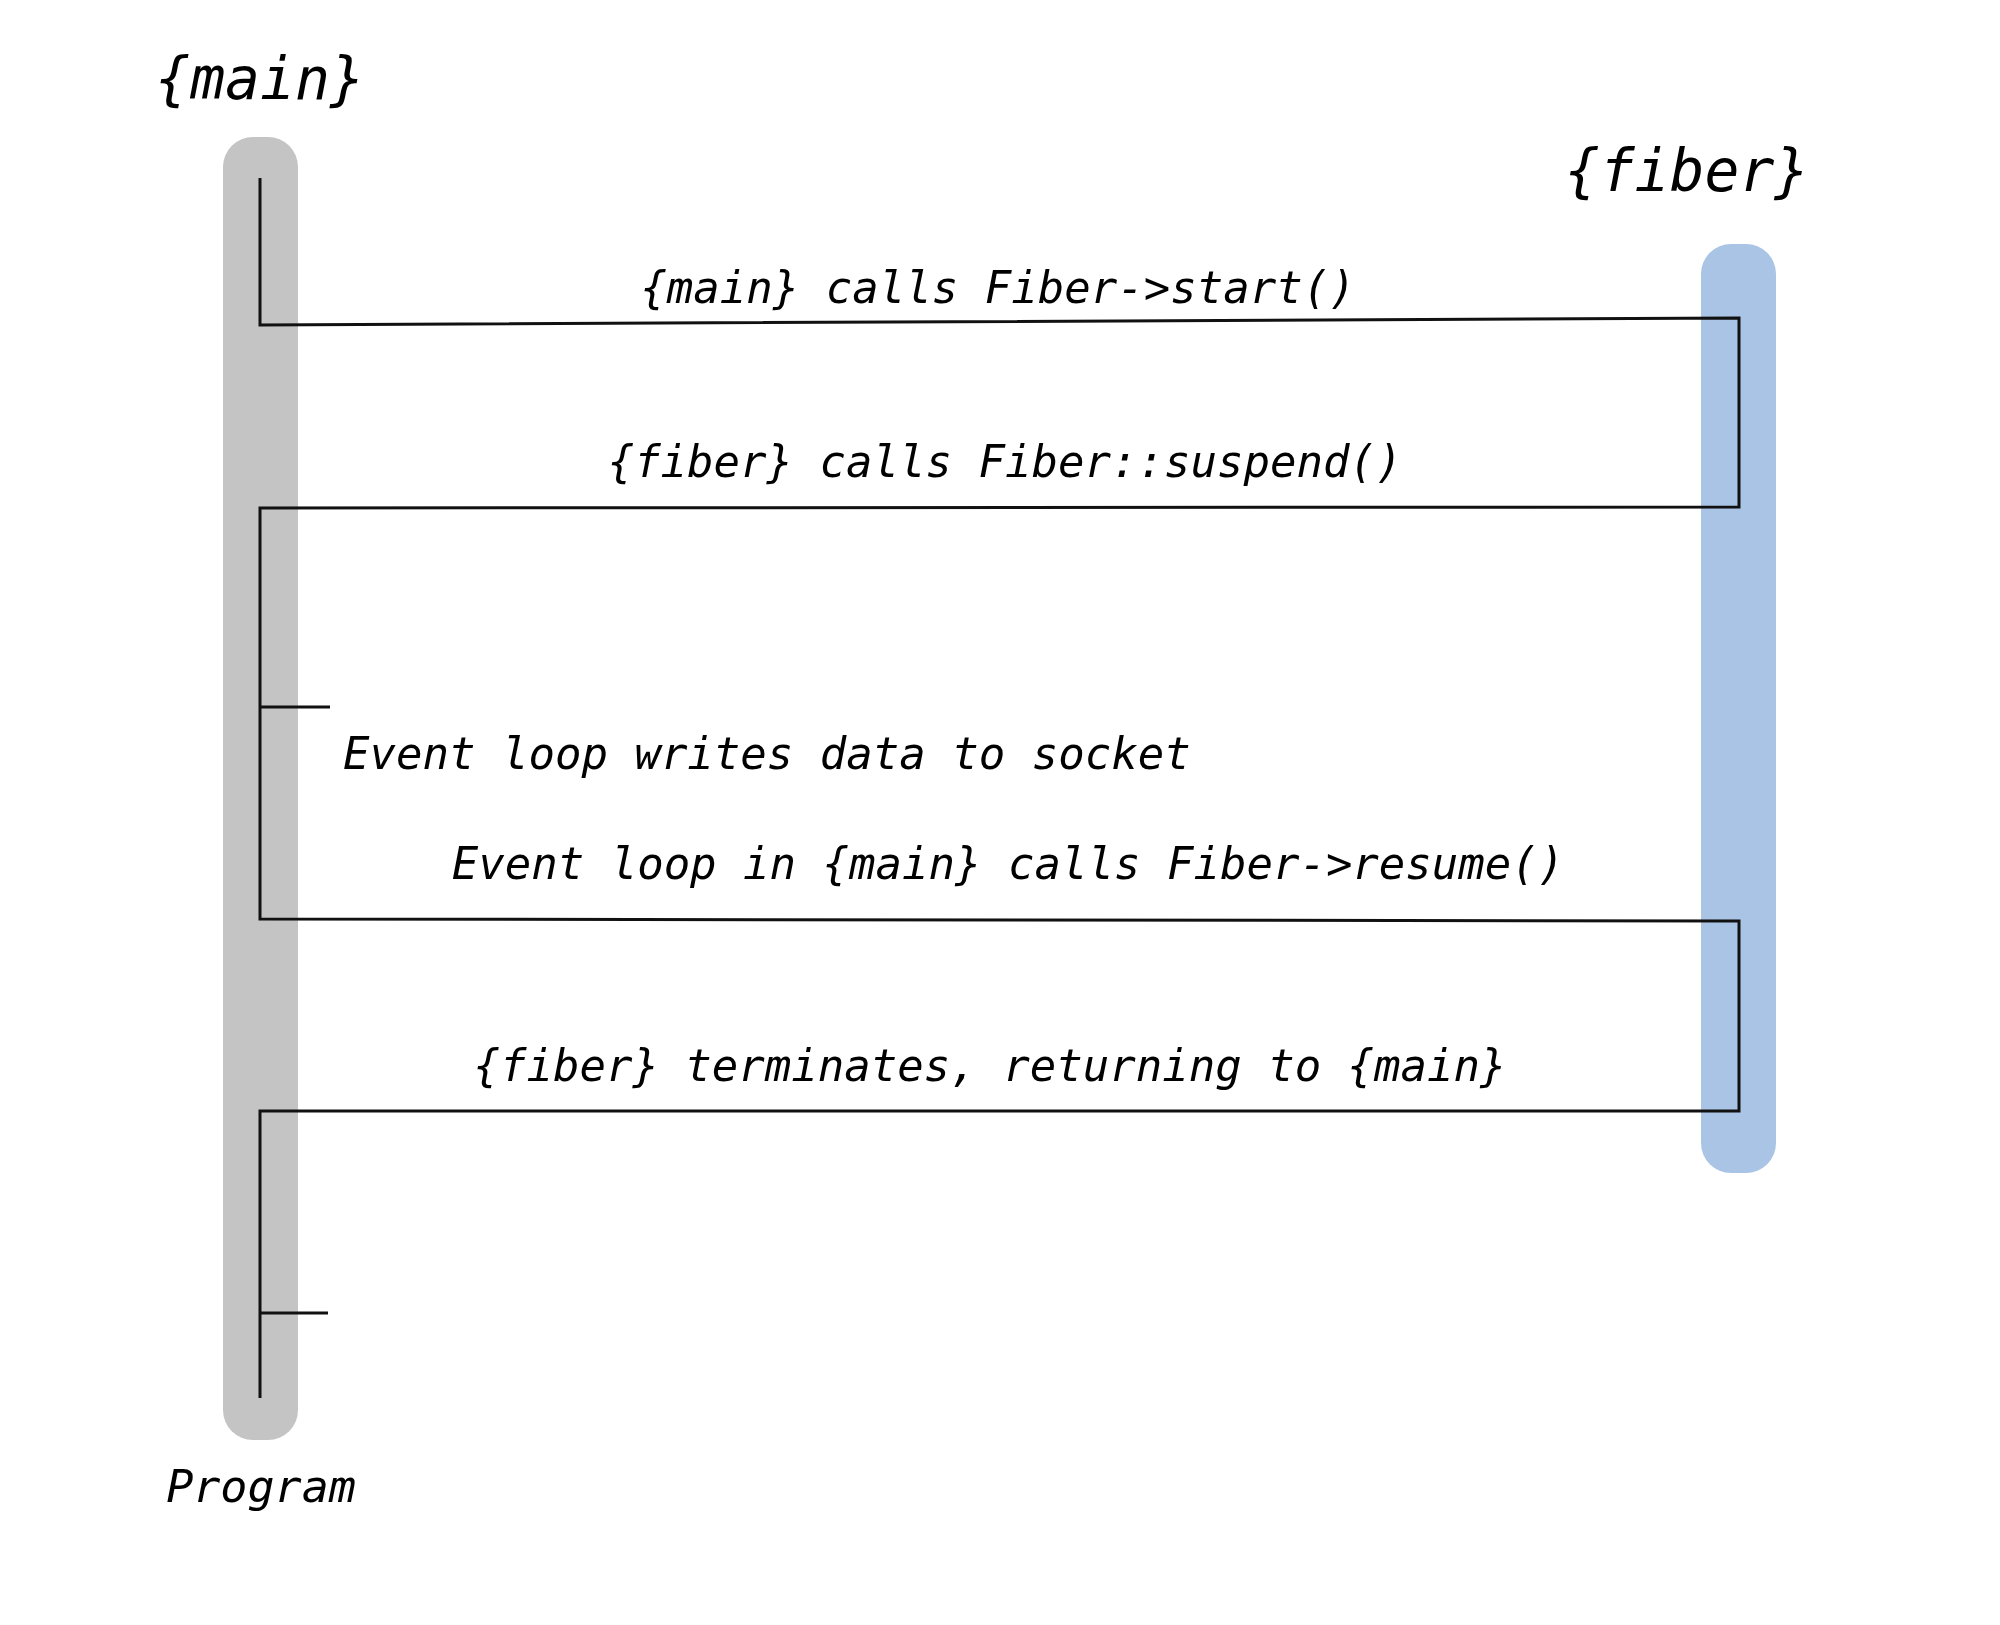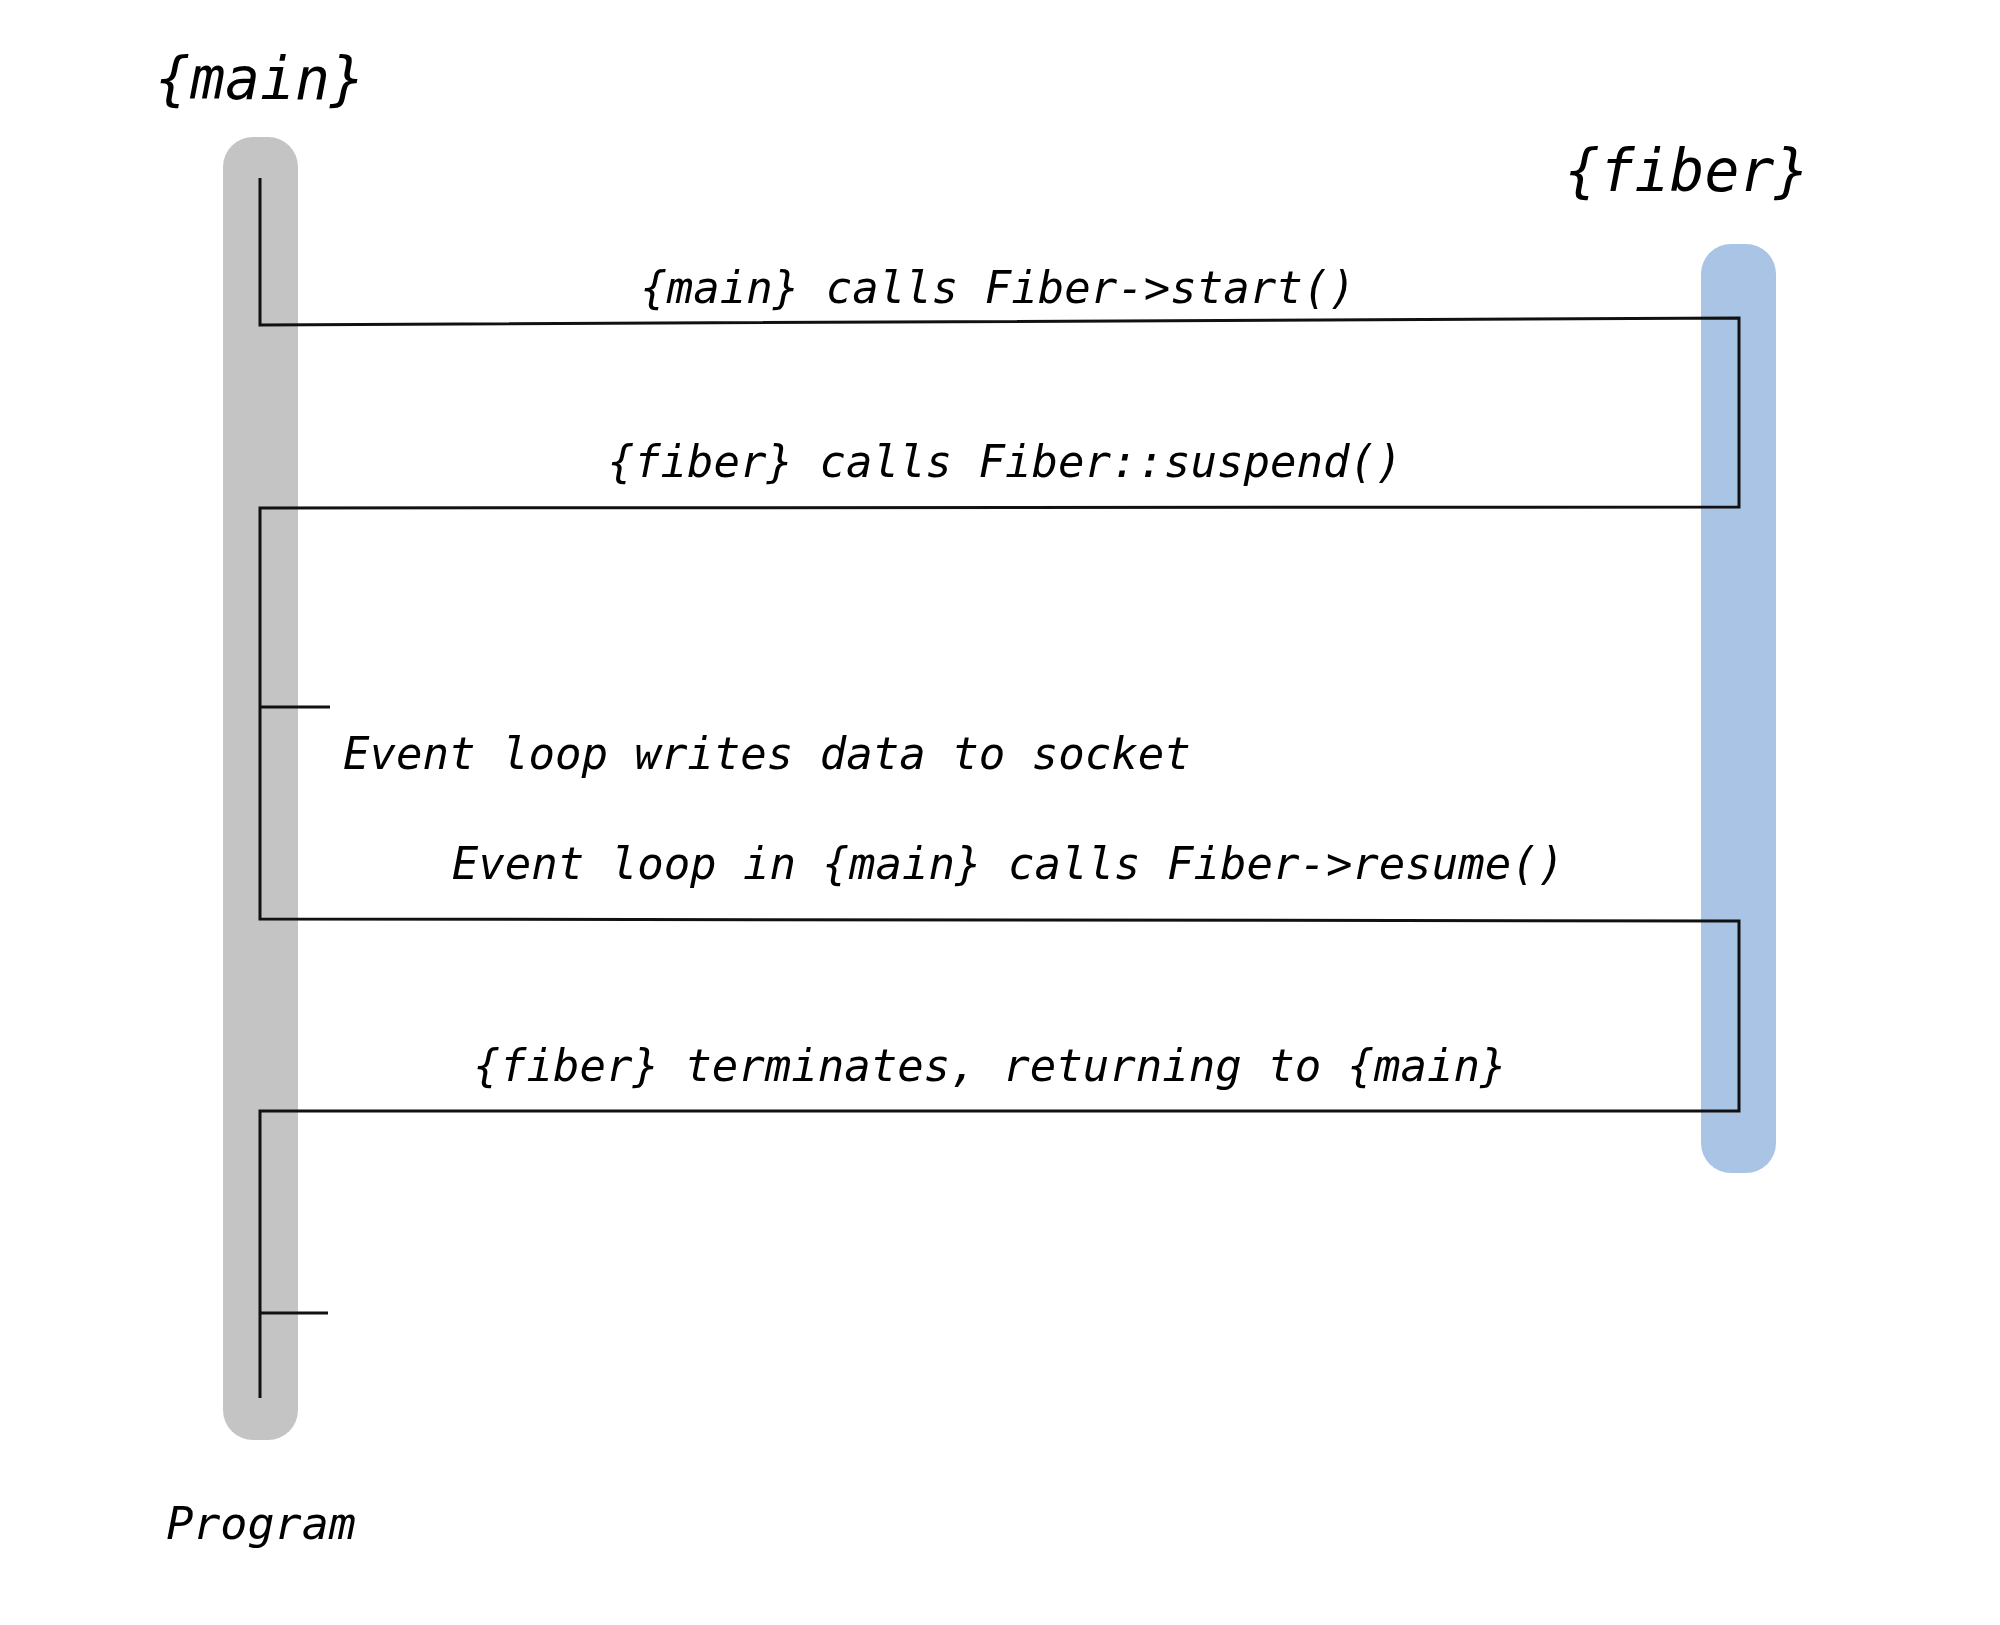--- a/index.html
+++ b/index.html
@@ -81,21 +81,20 @@
   .footer-label {
     position: absolute;
     left: 261px;
     top: 1461px;
     transform: translateX(-50%);
     font-size: 45px;
     line-height: 52px;
     text-align: center;
     white-space: nowrap;
     z-index: 3;
-    margin-top: 37px;
   }
 </style>
 </head>
 <body>
 
 <div class="canvas">
 
   <div class="activation-bar bar-main"></div>
   <div class="activation-bar bar-fiber"></div>
 

